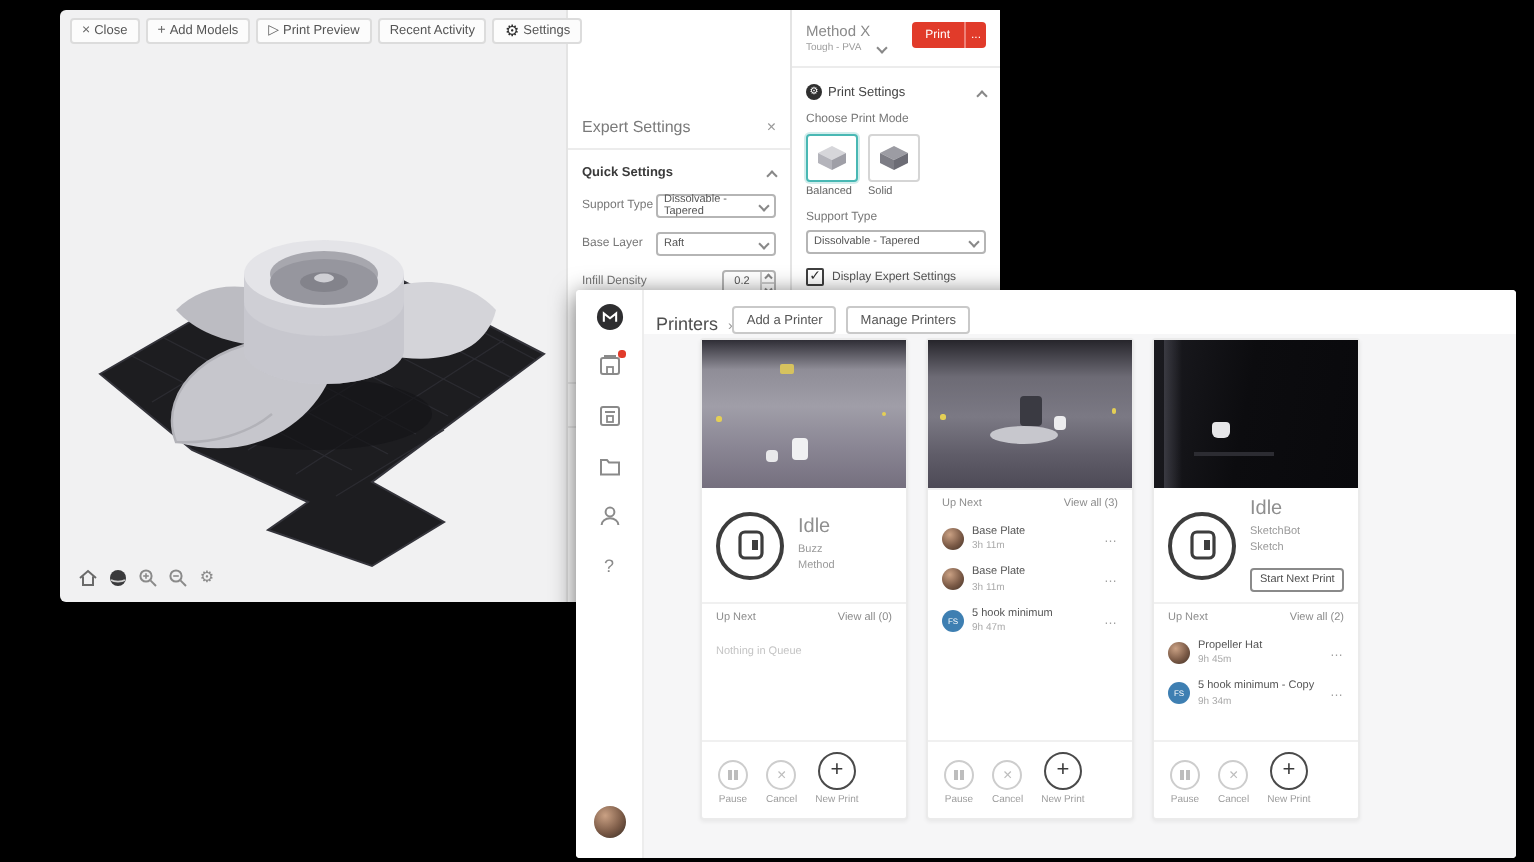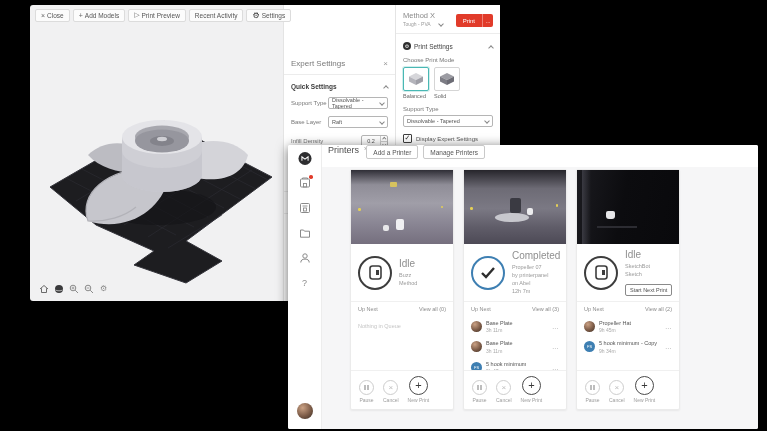--- a/index.html
+++ b/index.html
@@ -40,21 +40,21 @@
   .sel-sm { width:60px; }
   .sel-full { width:100%; margin-top:3px; }
   .spin { display:flex; border:1px solid #b5b5b5; border-radius:2px; height:12px; width:27px;
     font-size:5.5px; color:#555; align-items:stretch; background:#fff; }
   .spin-val { flex:1; display:flex; align-items:center; justify-content:center; }
   .spin-btns { width:7px; border-left:1px solid #ccc; display:flex; flex-direction:column; }
   .spin-btns i { flex:1; display:flex; align-items:center; justify-content:center; }
   .spin-btns i + i { border-top:1px solid #ccc; }
   .spin-btns .chev { width:2.5px; height:2.5px; border-color:#888; }
 
-  .mp-header { display:flex; justify-content:space-between; align-items:flex-end; }
+  .mp-header { display:flex; justify-content:space-between; align-items:flex-start; }
   .mp-name { font-size:7.5px; color:#8a8a8a; }
   .mp-sub { font-size:5px; color:#9c9c9c; margin-top:1px; display:flex; align-items:center; gap:8px; }
   .print-btns { display:flex; }
   .btn-print { background:#e13b2a; color:#fff; font-size:6px; padding:0 7px; height:13px;
     display:flex; align-items:center; border-radius:2px 0 0 2px; }
   .btn-print-menu { background:#e13b2a; color:#fff; font-size:6px; width:11px; height:13px;
     border-left:1px solid #ef8177; border-radius:0 2px 2px 0; display:flex; align-items:center; justify-content:center; }
   .gear-dot { width:8px; height:8px; border-radius:50%; background:#2f2f2f; color:#fff; font-size:5px;
     display:flex; align-items:center; justify-content:center; flex-shrink:0; }
   .mode-label { font-size:6px; color:#777; margin-top:7px; }
@@ -74,21 +74,21 @@
     background:#fff; border-radius:2px; overflow:hidden; box-shadow:0 2px 12px rgba(0,0,0,.6); z-index:10; }
   .m-sidebar { position:absolute; left:0; top:0; width:34px; height:100%; background:#fff;
     border-right:1px solid #ededed; display:flex; flex-direction:column; align-items:center;
     padding:6px 0 10px; gap:11px; }
   .sb-ic { position:relative; width:14px; height:14px; display:flex; align-items:center; justify-content:center; }
   .red-dot { position:absolute; right:-1px; top:-1px; width:3.5px; height:3.5px; border-radius:50%; background:#e13b2a; }
   .help-q { font-size:9px; color:#8a8a8a; }
   .avatar { width:16px; height:16px; border-radius:50%;
     background:radial-gradient(circle at 35% 30%, #caa184, #7c5b47 55%, #352a22); margin-top:auto; }
   .m-header { position:absolute; left:34px; top:0; right:0; height:22px; background:#fff;
-    display:flex; align-items:flex-start; padding:0 8px 0 6px; }
+    display:flex; align-items:flex-end; padding:0 8px 0 6px; }
   .m-title { font-size:9px; color:#4f4f4f; }
   .m-crumb { font-size:7px; color:#9a9a9a; margin-left:5px; }
   .m-btn { border:1px solid #c9c9c9; border-radius:2px; height:14px; padding:0 6px; font-size:6.5px;
     color:#555; background:#fff; display:flex; align-items:center; }
   .m-btn + .m-btn { margin-left:5px; }
   .m-btn:first-of-type { margin-left:auto; }
   .m-content { position:absolute; left:34px; top:22px; right:0; bottom:0; background:#f6f6f7;
     display:flex; gap:9px; padding:2px 0 0 28px; align-items:flex-start; }
 
   .card { width:104px; height:241px; background:#fff; border:1px solid #ebebeb; border-radius:2px;
@@ -480,36 +480,20 @@
     </div>
 
     <div class="card">
       <div class="camera cam2">
         <div class="cd" style="left:30%;top:58%;width:34px;height:9px;background:#c7c7cd;border-radius:50%;"></div>
         <div class="cd" style="left:45%;top:38%;width:11px;height:15px;background:#3a3a42;border-radius:2px;"></div>
         <div class="cd" style="left:62%;top:52%;width:6px;height:7px;background:#ececee;border-radius:2px;"></div>
         <div class="cd" style="left:6%;top:50%;width:2.5px;height:2.5px;background:#e4cf55;border-radius:50%;"></div>
         <div class="cd" style="left:90%;top:46%;width:2.5px;height:2.5px;background:#e4cf55;border-radius:50%;"></div>
       </div>
-      <div class="status-row">
-        <span class="ring blue">
-          <svg width="16" height="13" viewBox="0 0 16 13">
-              <polyline points="2,7 6,11 14,2" stroke="#2d2d2d" fill="none" stroke-width="2.4"></polyline>
-            </svg>
-        </span>
-        <div class="status-info">
-          <div class="status-name">Completed</div>
-          <div class="status-sub">
-            <div>Propeller 07</div>
-            <div>by printerpanel</div>
-            <div>on Abel</div>
-            <div>12h 7m</div>
-          </div>
-        </div>
-      </div>
       <div class="upnext">
         <span>Up Next</span>
         <span>View all (3)</span>
       </div>
       <div class="queue">
         <div class="q-item">
           <span class="q-av photo"></span>
           <span class="q-text">
             <div class="q-name">Base Plate</div>
             <div class="q-time">3h 11m</div>

